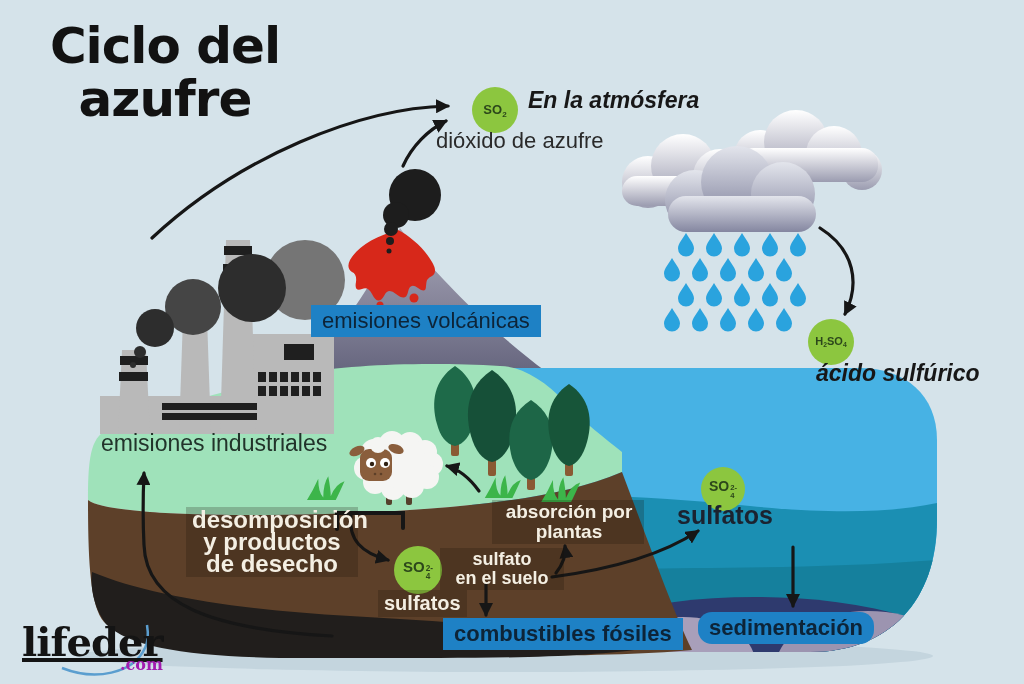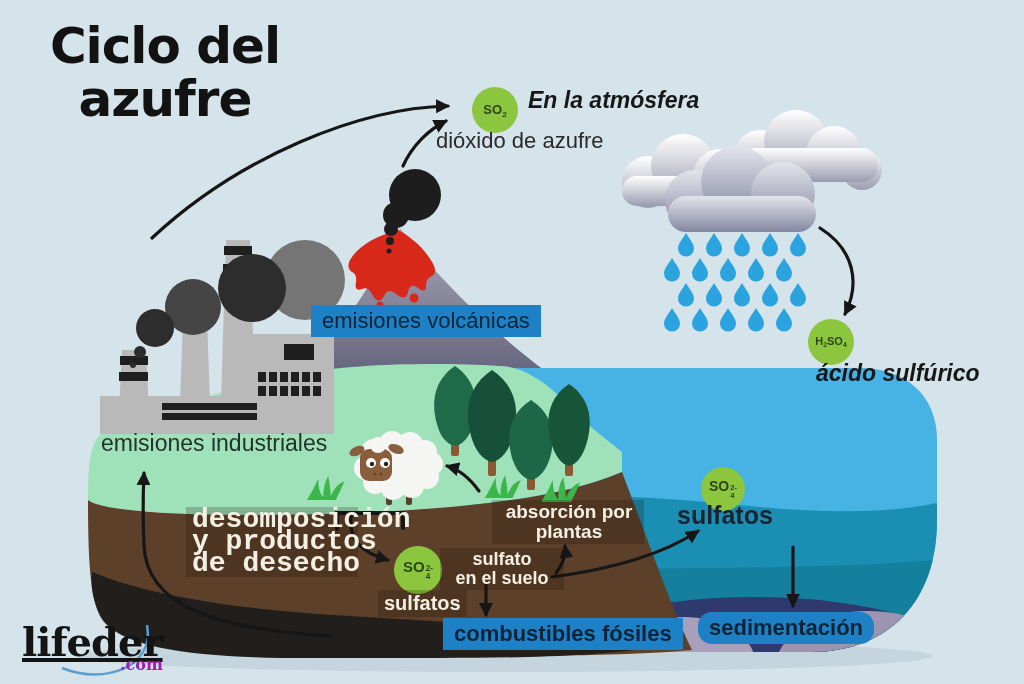--- a/index.html
+++ b/index.html
@@ -263,21 +263,21 @@
 
 <div class="tag" style="left:311px; top:305px;">emisiones volcánicas</div>
 
 <div class="abs" style="left:101px; top:430px; font-size:23px; color:#22332a; white-space:nowrap;">emisiones industriales</div>
 
 <div class="chem-circle" style="left:808px; top:319px; width:46px; height:46px; font-size:11px;">
   <span class="chem"><span>H</span><sub>2</sub><span>SO</span><sub>4</sub></span>
 </div>
 <div class="abs heading" style="left:772px; top:360px;margin-left:44px;">ácido sulfúrico</div>
 
-<div class="soil-note" style="left:186px; top:507px; width:160px; font-size:28px; line-height:22px;font-family:Liberation Mono, monospace;">
+<div class="soil-note" style="left:186px; top:507px; width:160px; font-size:24px; line-height:22px;">
   <div>desomposición</div>
   <div>y productos</div>
   <div>de desecho</div>
 </div>
 
 <div class="chem-circle" style="left:394px; top:546px; width:48px; height:48px; font-size:15px;">
   <span class="chem"><span>SO</span><span class="stk">
           <span>2-</span>
           <span>4</span>
         </span></span>

